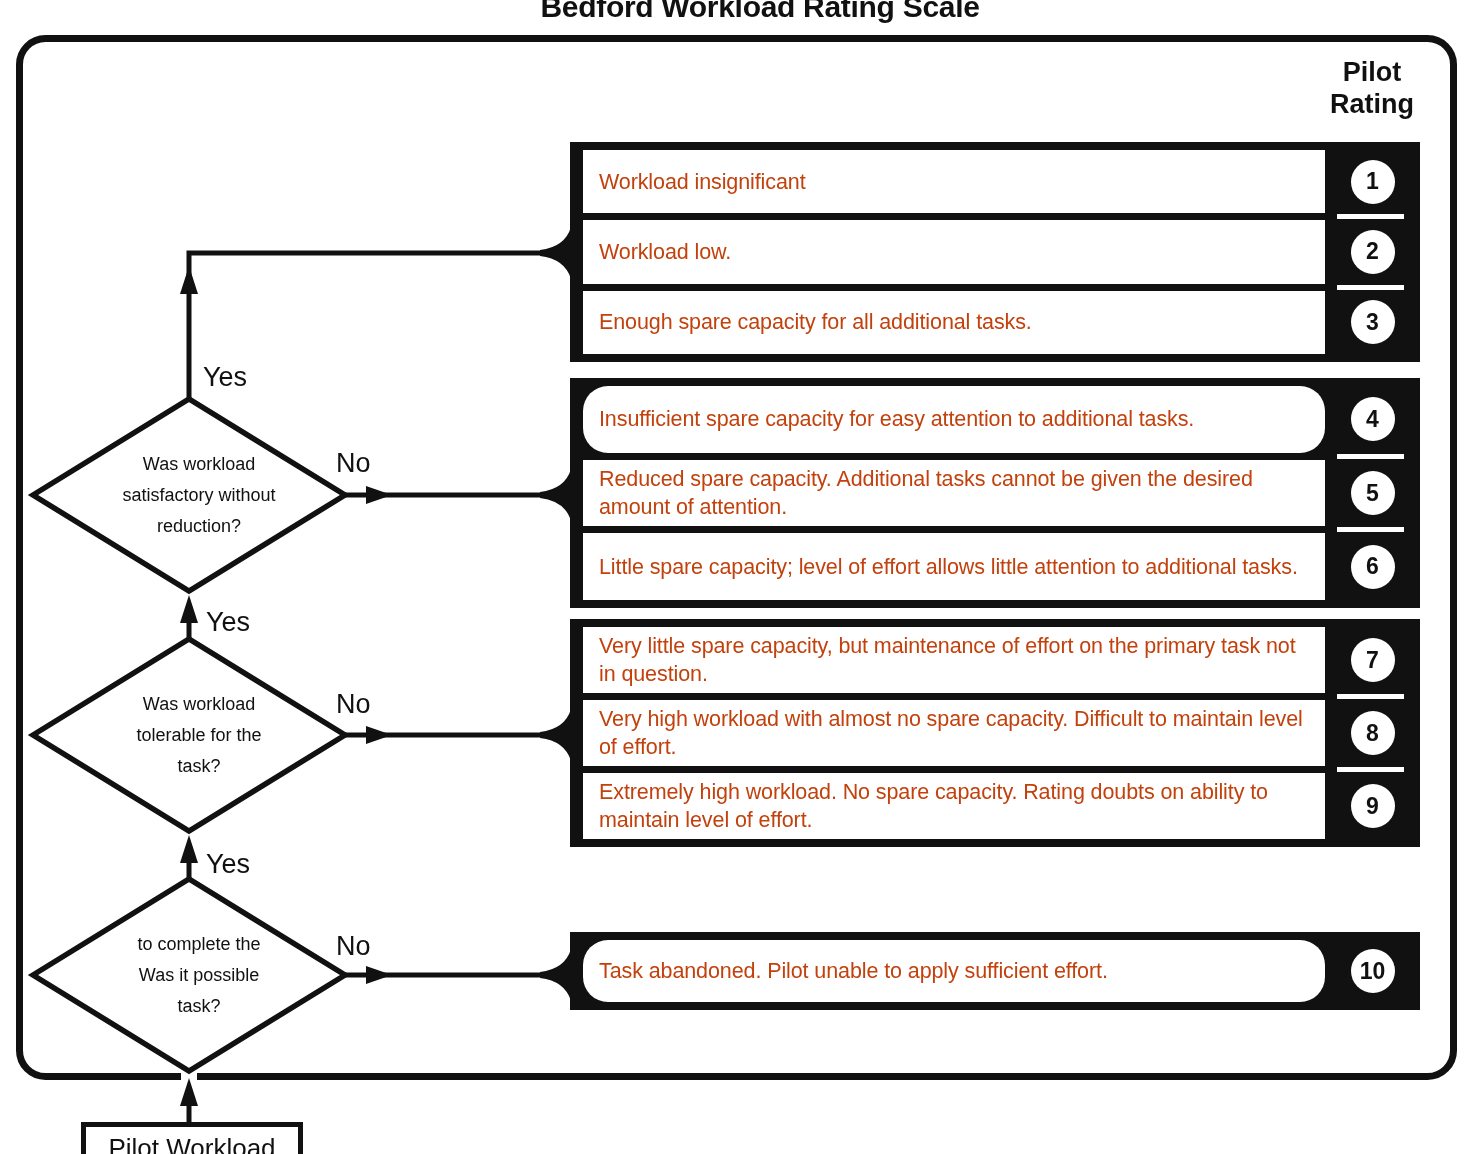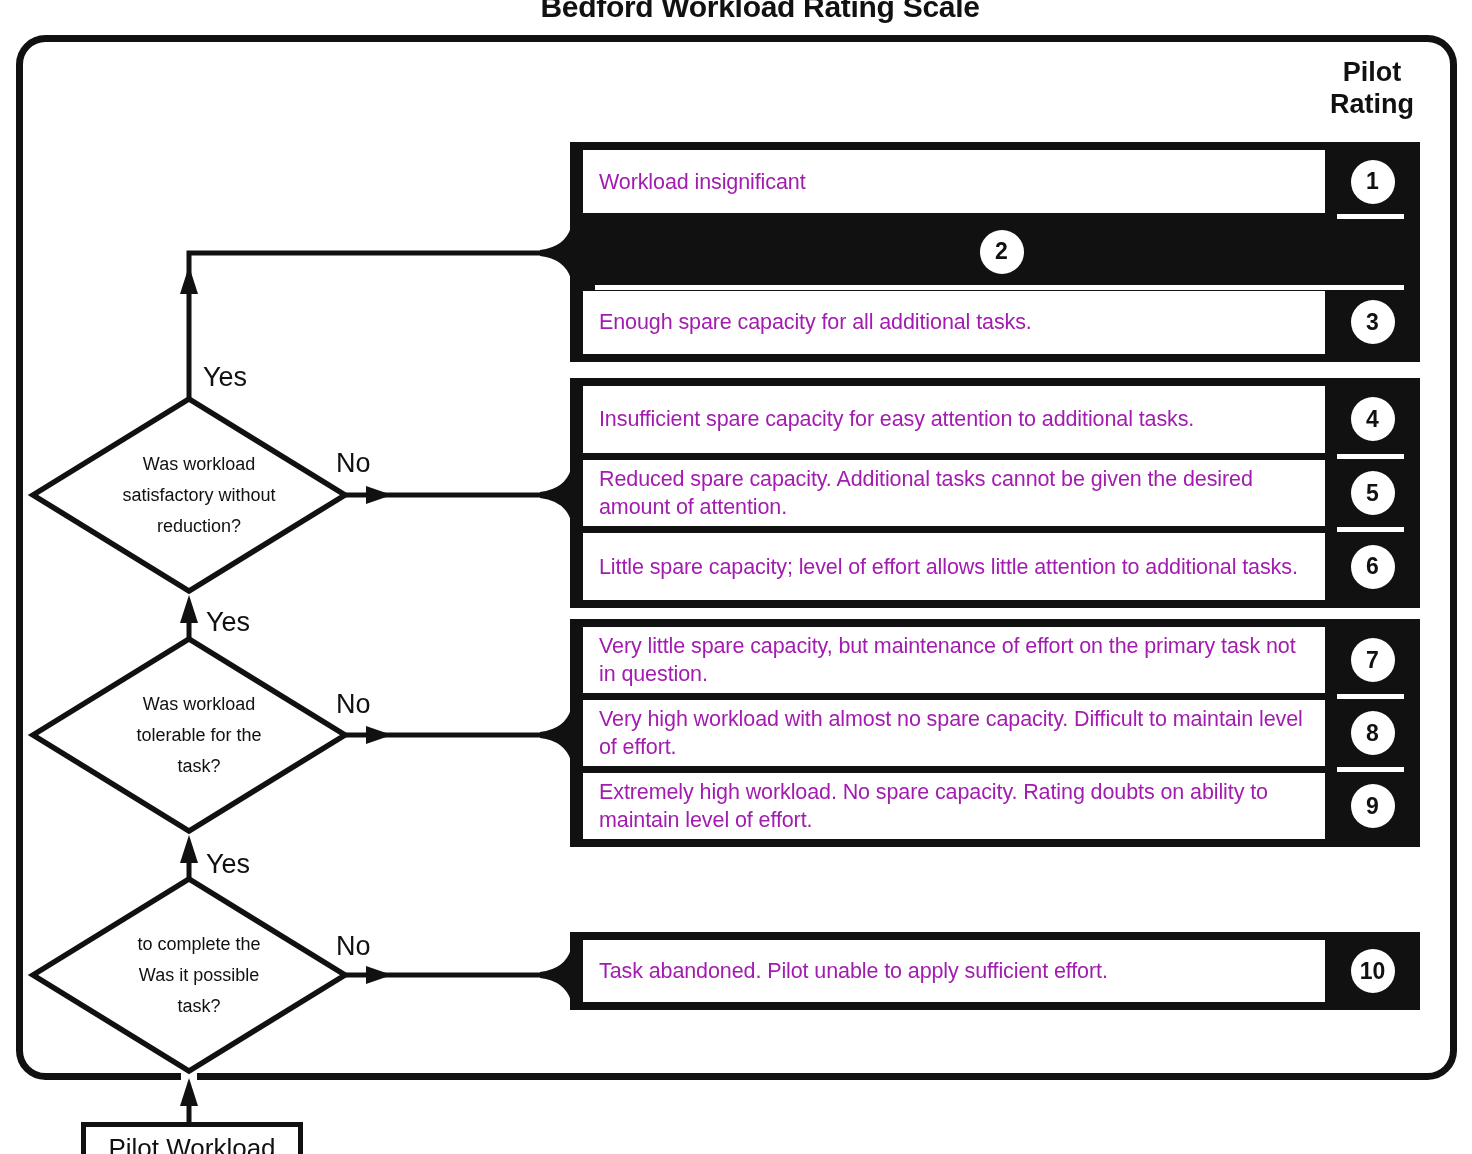--- a/index.html
+++ b/index.html
@@ -29,23 +29,23 @@
     display:flex; flex-direction:column; gap:7px;
   }
   .group-a { top:142px; height:220px; }
   .group-b { top:378px; height:230px; }
   .group-c { top:619px; height:228px; }
   .group-d { top:932px; height:78px;  }
   .row { display:flex; flex:1; min-height:0; }
   .cell-text {
     width:742px; box-sizing:border-box; background:#ffffff;
     display:flex; align-items:center; padding:0 14px 0 16px;
-    font-size:21.5px; line-height:28px; letter-spacing:-0.1px; color:#a21caf;
-  }
-  .cell-text.nw { white-space:nowrap; }
+    font-size:21.5px; line-height:28px; letter-spacing:-0.1px; color:#c2410c;
+  }
+  .cell-text.nw { white-space:nowrap;border-radius:25px; }
   .cell-num {
     flex:1; position:relative;
     display:flex; align-items:center; justify-content:center;
   }
   .badge {
     width:44px; height:44px; border-radius:50%; background:#ffffff; color:#111;
     display:flex; align-items:center; justify-content:center;
     font-size:23px; font-weight:bold;
   }
   .has-sep::after {
@@ -121,20 +121,21 @@
   </div>
 
   <div class="group group-a">
     <div class="row">
       <div class="cell-text">Workload insignificant</div>
       <div class="cell-num has-sep">
         <div class="badge">1</div>
       </div>
     </div>
     <div class="row">
+      <div class="cell-text">Workload low.</div>
       <div class="cell-num has-sep">
         <div class="badge">2</div>
       </div>
     </div>
     <div class="row">
       <div class="cell-text">Enough spare capacity for all additional tasks.</div>
       <div class="cell-num">
         <div class="badge">3</div>
       </div>
     </div>

